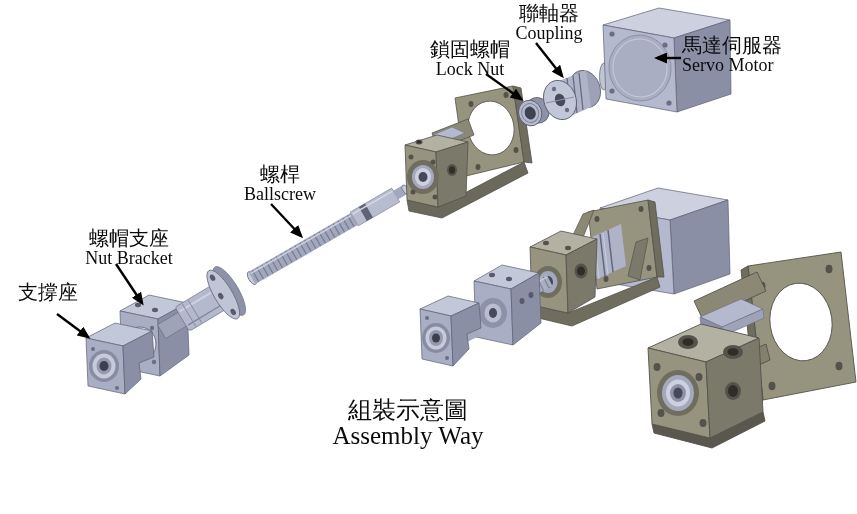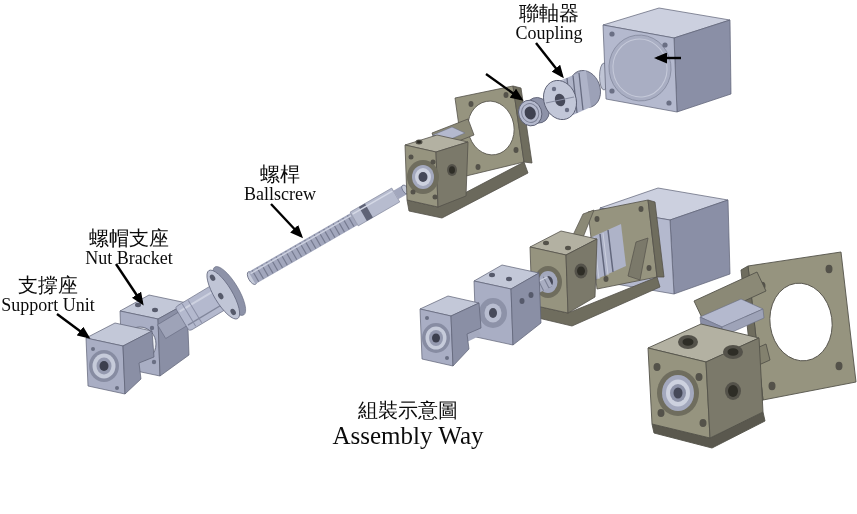--- a/index.html
+++ b/index.html
@@ -5,21 +5,21 @@
   html,body{margin:0;padding:0;background:#ffffff;}
   .stage{
     position:relative;width:857px;height:514px;background:#ffffff;
     font-family:"Liberation Serif","DejaVu Serif",serif;color:#0b0b0b;overflow:hidden;
   }
   .stage svg{position:absolute;left:0;top:0;}
   .lbl{position:absolute;text-align:center;transform:translateX(-50%);white-space:nowrap;}
   .lbl .zh{display:block;font-size:20px;line-height:20px;}
   .lbl .en{display:block;font-size:18px;line-height:21px;}
   .lbl.left{transform:none;text-align:left;}
-  .lbl.big .zh{font-size:20px;line-height:27px;}
+  .lbl.big .zh{font-size:24px;line-height:27px;}
   .lbl.big .en{font-size:25px;line-height:24px;}
   .lbl.cap .zh{font-size:19px;line-height:21px;}
   .lbl.cap .en{font-size:19px;line-height:21px;}
 </style>
 </head>
 <body>
 
 <div class="stage">
 
 <svg width="857" height="514" viewBox="0 0 857 514">
@@ -280,35 +280,42 @@
     <line x1="536" y1="43" x2="562" y2="76" marker-end="url(#ah)"></line>
     <line x1="681" y1="58" x2="657" y2="58" marker-end="url(#ah)"></line>
   </g>
 </svg>
 
 <div class="lbl" style="left:549px;top:3px;">
   <span class="zh">聯軸器</span>
   <span class="en">Coupling</span>
 </div>
 
-
+<div class="lbl" style="left:470px;top:39px;">
+  <span class="zh">鎖固螺帽</span>
+  <span class="en">Lock Nut</span>
+</div>
+
+<div class="lbl left" style="left:682px;top:35px;">
+  <span class="zh">馬達伺服器</span>
+  <span class="en">Servo Motor</span>
+</div>
 
 <div class="lbl" style="left:280px;top:164px;">
   <span class="zh">螺桿</span>
   <span class="en">Ballscrew</span>
 </div>
 
 <div class="lbl" style="left:129px;top:228px;">
   <span class="zh">螺帽支座</span>
   <span class="en">Nut Bracket</span>
 </div>
 
-<div class="lbl" style="left:48px;top:275px;text-align:center;">
+<div class="lbl" style="left:48px;top:282px;text-align:center;">
   <span class="zh">支撐座</span>
-  <span class="en">Support Unit</span>
 </div>
 
 <div class="lbl big" style="left:408px;top:397px;">
   <span class="zh">組裝示意圖</span>
   <span class="en">Assembly Way</span>
 </div>
 
 
 </div>
 

